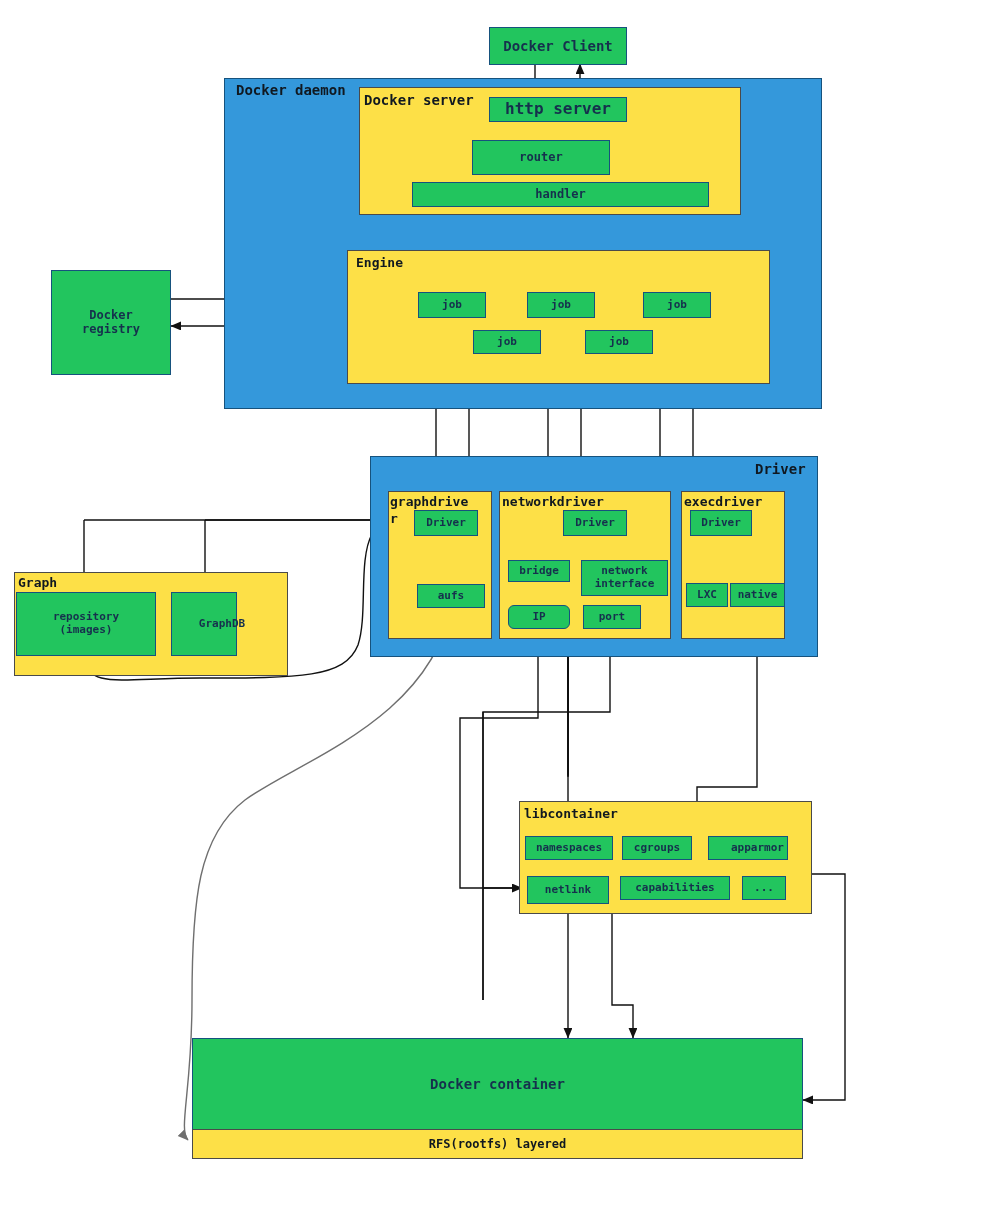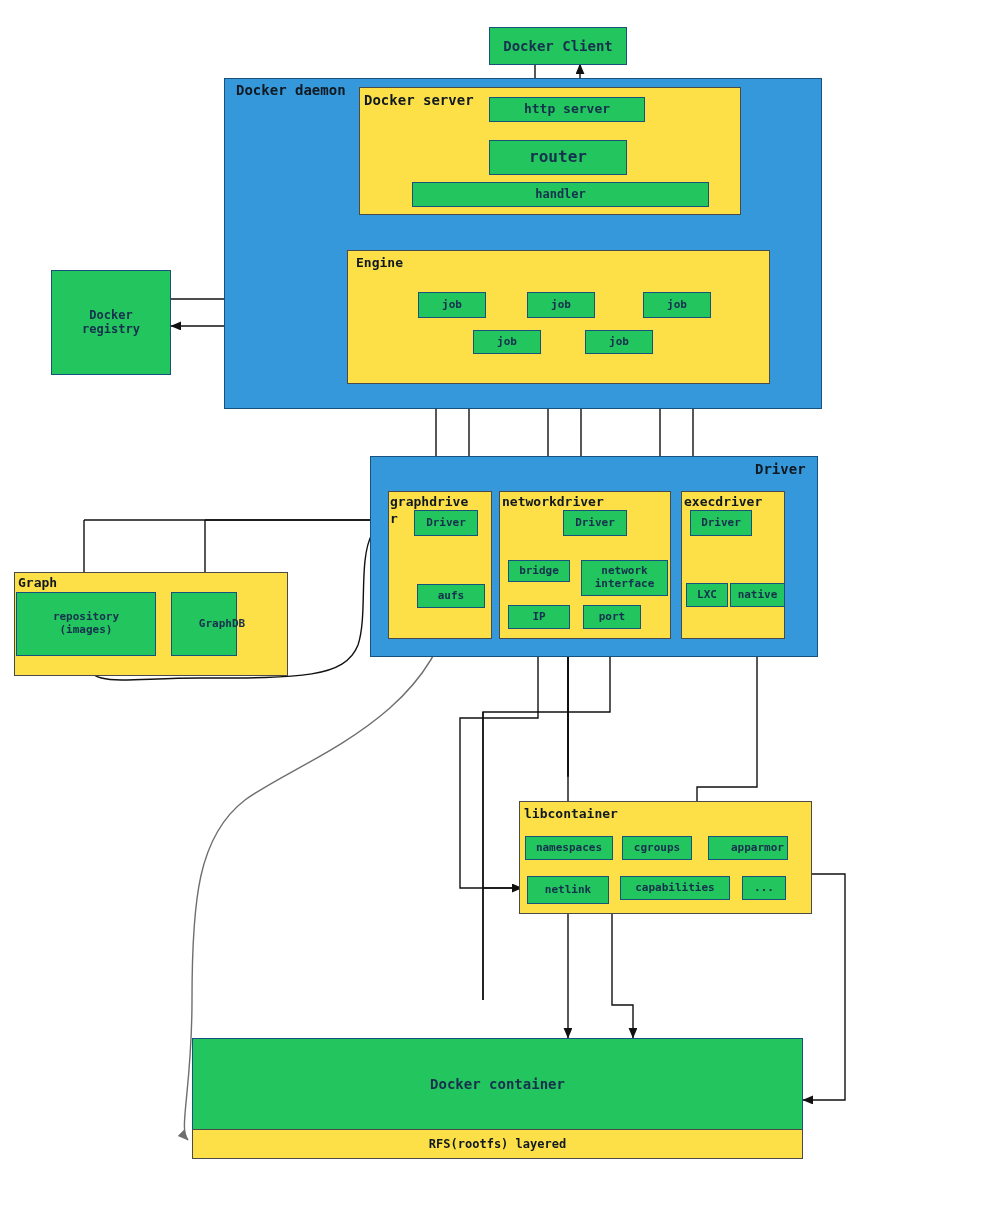--- a/index.html
+++ b/index.html
@@ -154,24 +154,24 @@
     <span>Docker Client</span>
   </div>
 
   <div class="box bluepanel" style="left:224px;top:78px;width:598px;height:331px;">
   </div>
   <div class="ptitle" style="left:236px;top:82px;font-size:14px;">Docker daemon</div>
 
   <div class="box panel" style="left:359px;top:87px;width:382px;height:128px;"></div>
   <div class="ptitle" style="left:364px;top:92px;font-size:14px;">Docker server</div>
 
-  <div class="box bluebox" style="left:489px;top:97px;width:156px;height:25px;font-size:13px;">
+  <div class="box bluebox" style="left:489px;top:97px;width:138px;height:25px;font-size:16px;">
     <span>http server</span>
   </div>
-  <div class="box bluebox" style="left:489px;top:140px;width:138px;height:35px;font-size:16px;">
+  <div class="box bluebox" style="left:472px;top:140px;width:138px;height:35px;font-size:12px;">
     <span>router</span>
   </div>
   <div class="box bluebox" style="left:412px;top:182px;width:297px;height:25px;font-size:12px;">
     <span>handler</span>
   </div>
 
   <div class="box panel" style="left:347px;top:250px;width:423px;height:134px;"></div>
   <div class="ptitle" style="left:356px;top:255px;font-size:13px;">Engine</div>
 
   <div class="box bluebox" style="left:418px;top:292px;width:68px;height:26px;font-size:11px;">
@@ -213,21 +213,21 @@
   <div class="box bluebox" style="left:563px;top:510px;width:64px;height:26px;font-size:11px;">
     <span>Driver</span>
   </div>
   <div class="box bluebox" style="left:508px;top:560px;width:62px;height:22px;font-size:11px;">
     <span>bridge</span>
   </div>
   <div class="box bluebox" style="left:581px;top:560px;width:87px;height:36px;font-size:11px;flex-direction:column;">
     <span>network</span>
     <span>interface</span>
   </div>
-  <div class="box bluebox" style="left:508px;top:605px;width:62px;height:24px;font-size:11px;">
+  <div class="box bluebox" style="left:508px;top:605px;width:62px;height:24px;font-size:11px;border-radius:6px;">
     <span>IP</span>
   </div>
   <div class="box bluebox" style="left:583px;top:605px;width:58px;height:24px;font-size:11px;">
     <span>port</span>
   </div>
 
   <div class="box panel" style="left:681px;top:491px;width:104px;height:148px;"></div>
   <div class="ptitle" style="left:684px;top:494px;font-size:13px;">execdriver</div>
   <div class="box bluebox" style="left:690px;top:510px;width:62px;height:26px;font-size:11px;">
     <span>Driver</span>

